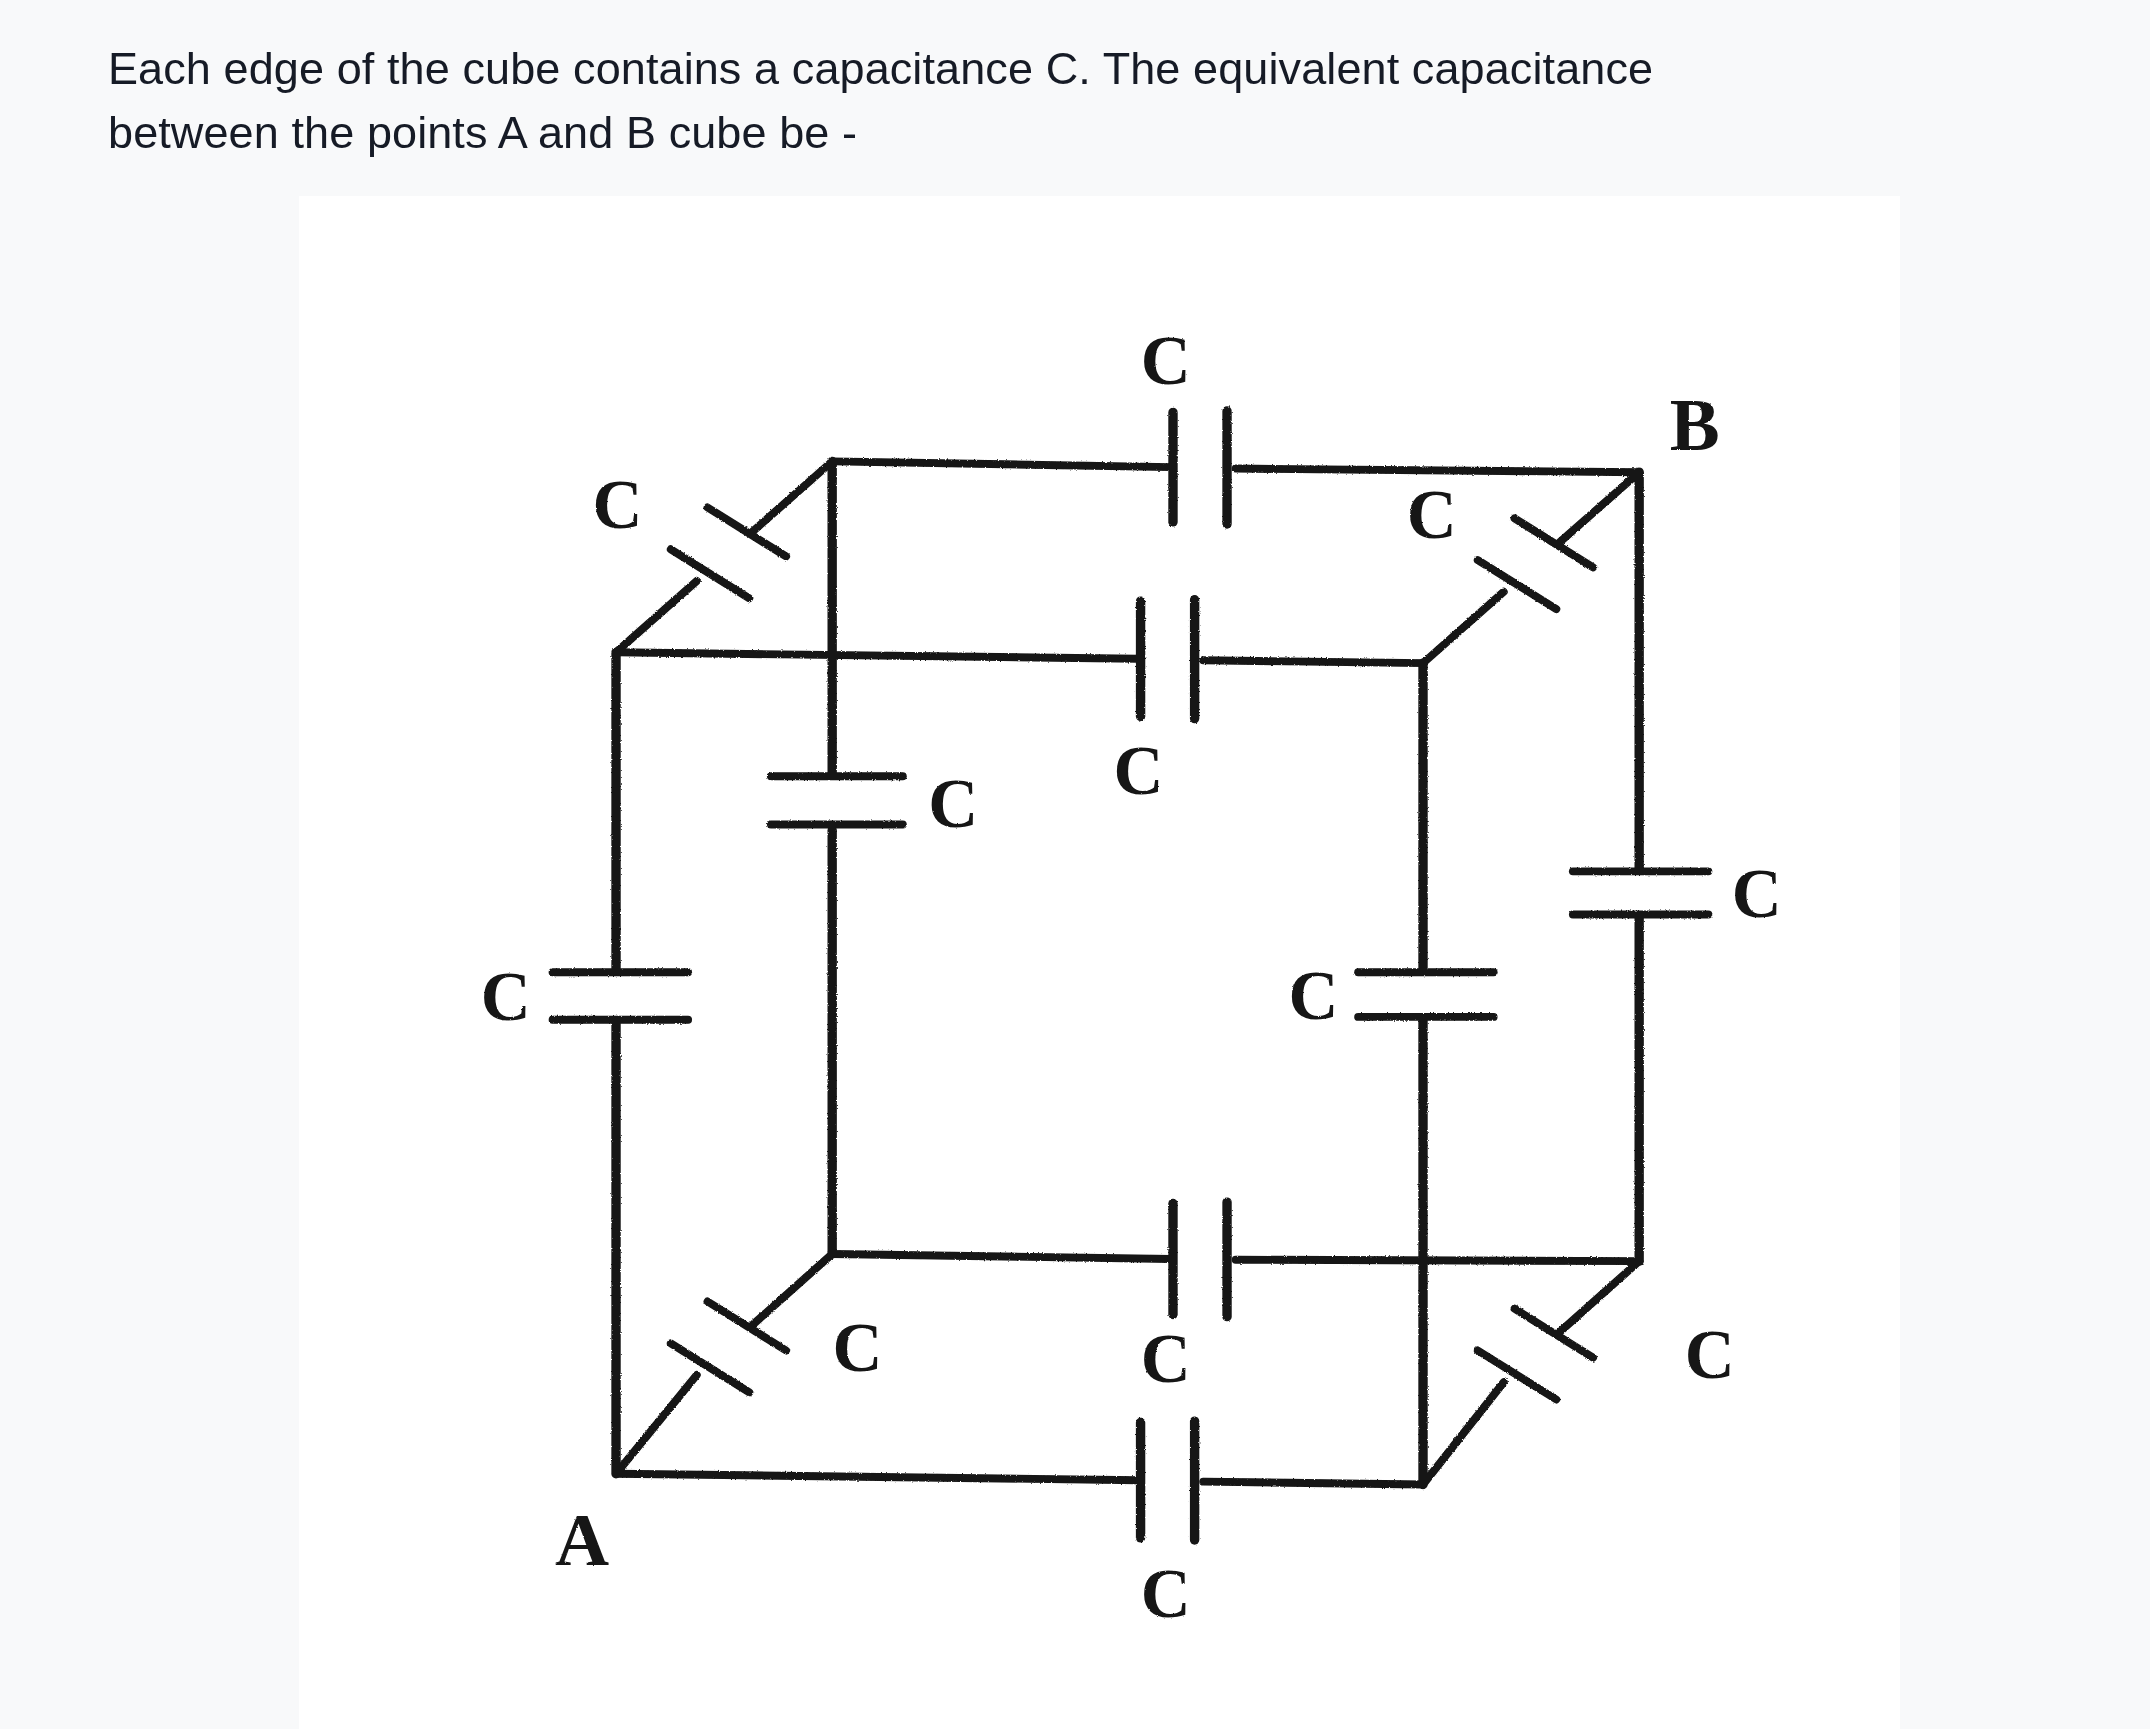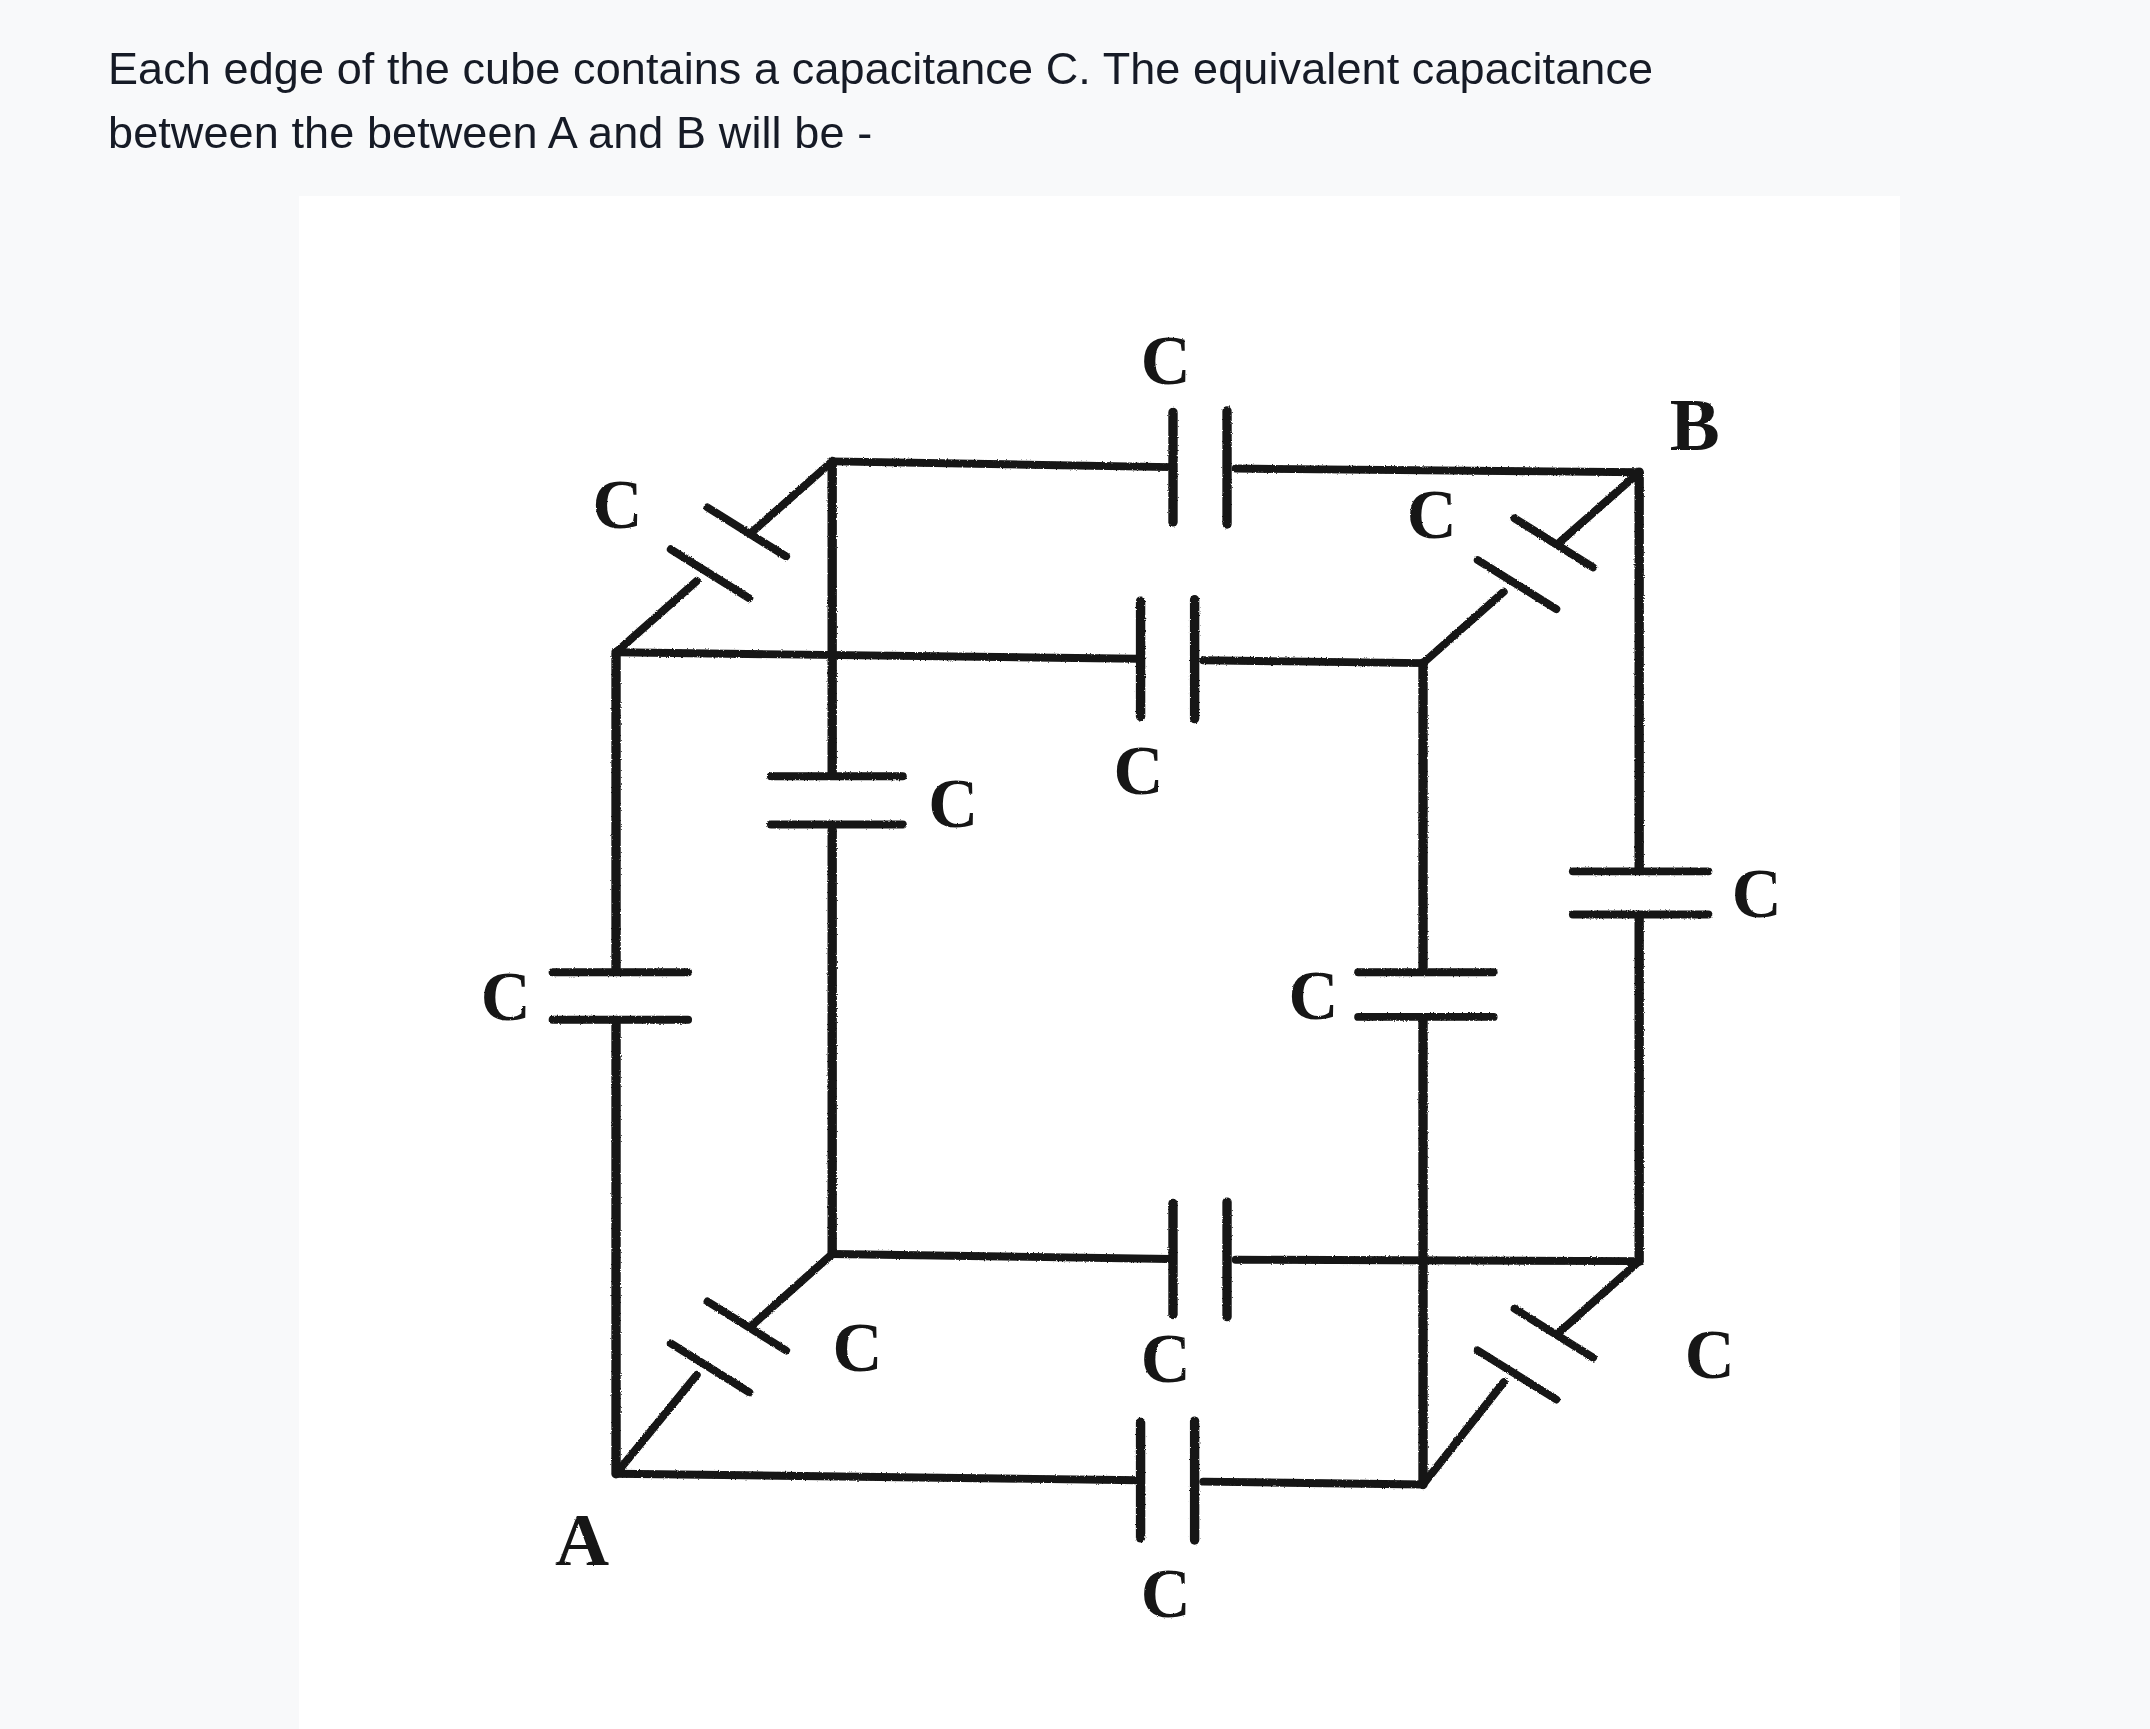--- a/index.html
+++ b/index.html
@@ -50,21 +50,21 @@
     width: 1601px;
     height: 1533px;
     display: block;
   }
 </style>
 </head>
 <body>
 
 <div id="question-block">
   <span class="qline">Each edge of the cube contains a capacitance C. The equivalent capacitance</span>
-  <span class="qline">between the between A and B will be -</span>
+  <span class="qline">between the points A and B cube be -</span>
 </div>
 
 <div id="figure-panel">
 
   <svg id="cube-figure" viewBox="0 0 2222 2127" xmlns="http://www.w3.org/2000/svg">
 
     <defs>
 
       <filter id="rough" x="-12%" y="-12%" width="124%" height="124%">
         <feTurbulence type="fractalNoise" baseFrequency="0.55" numOctaves="3" seed="7" result="noise"></feTurbulence>

